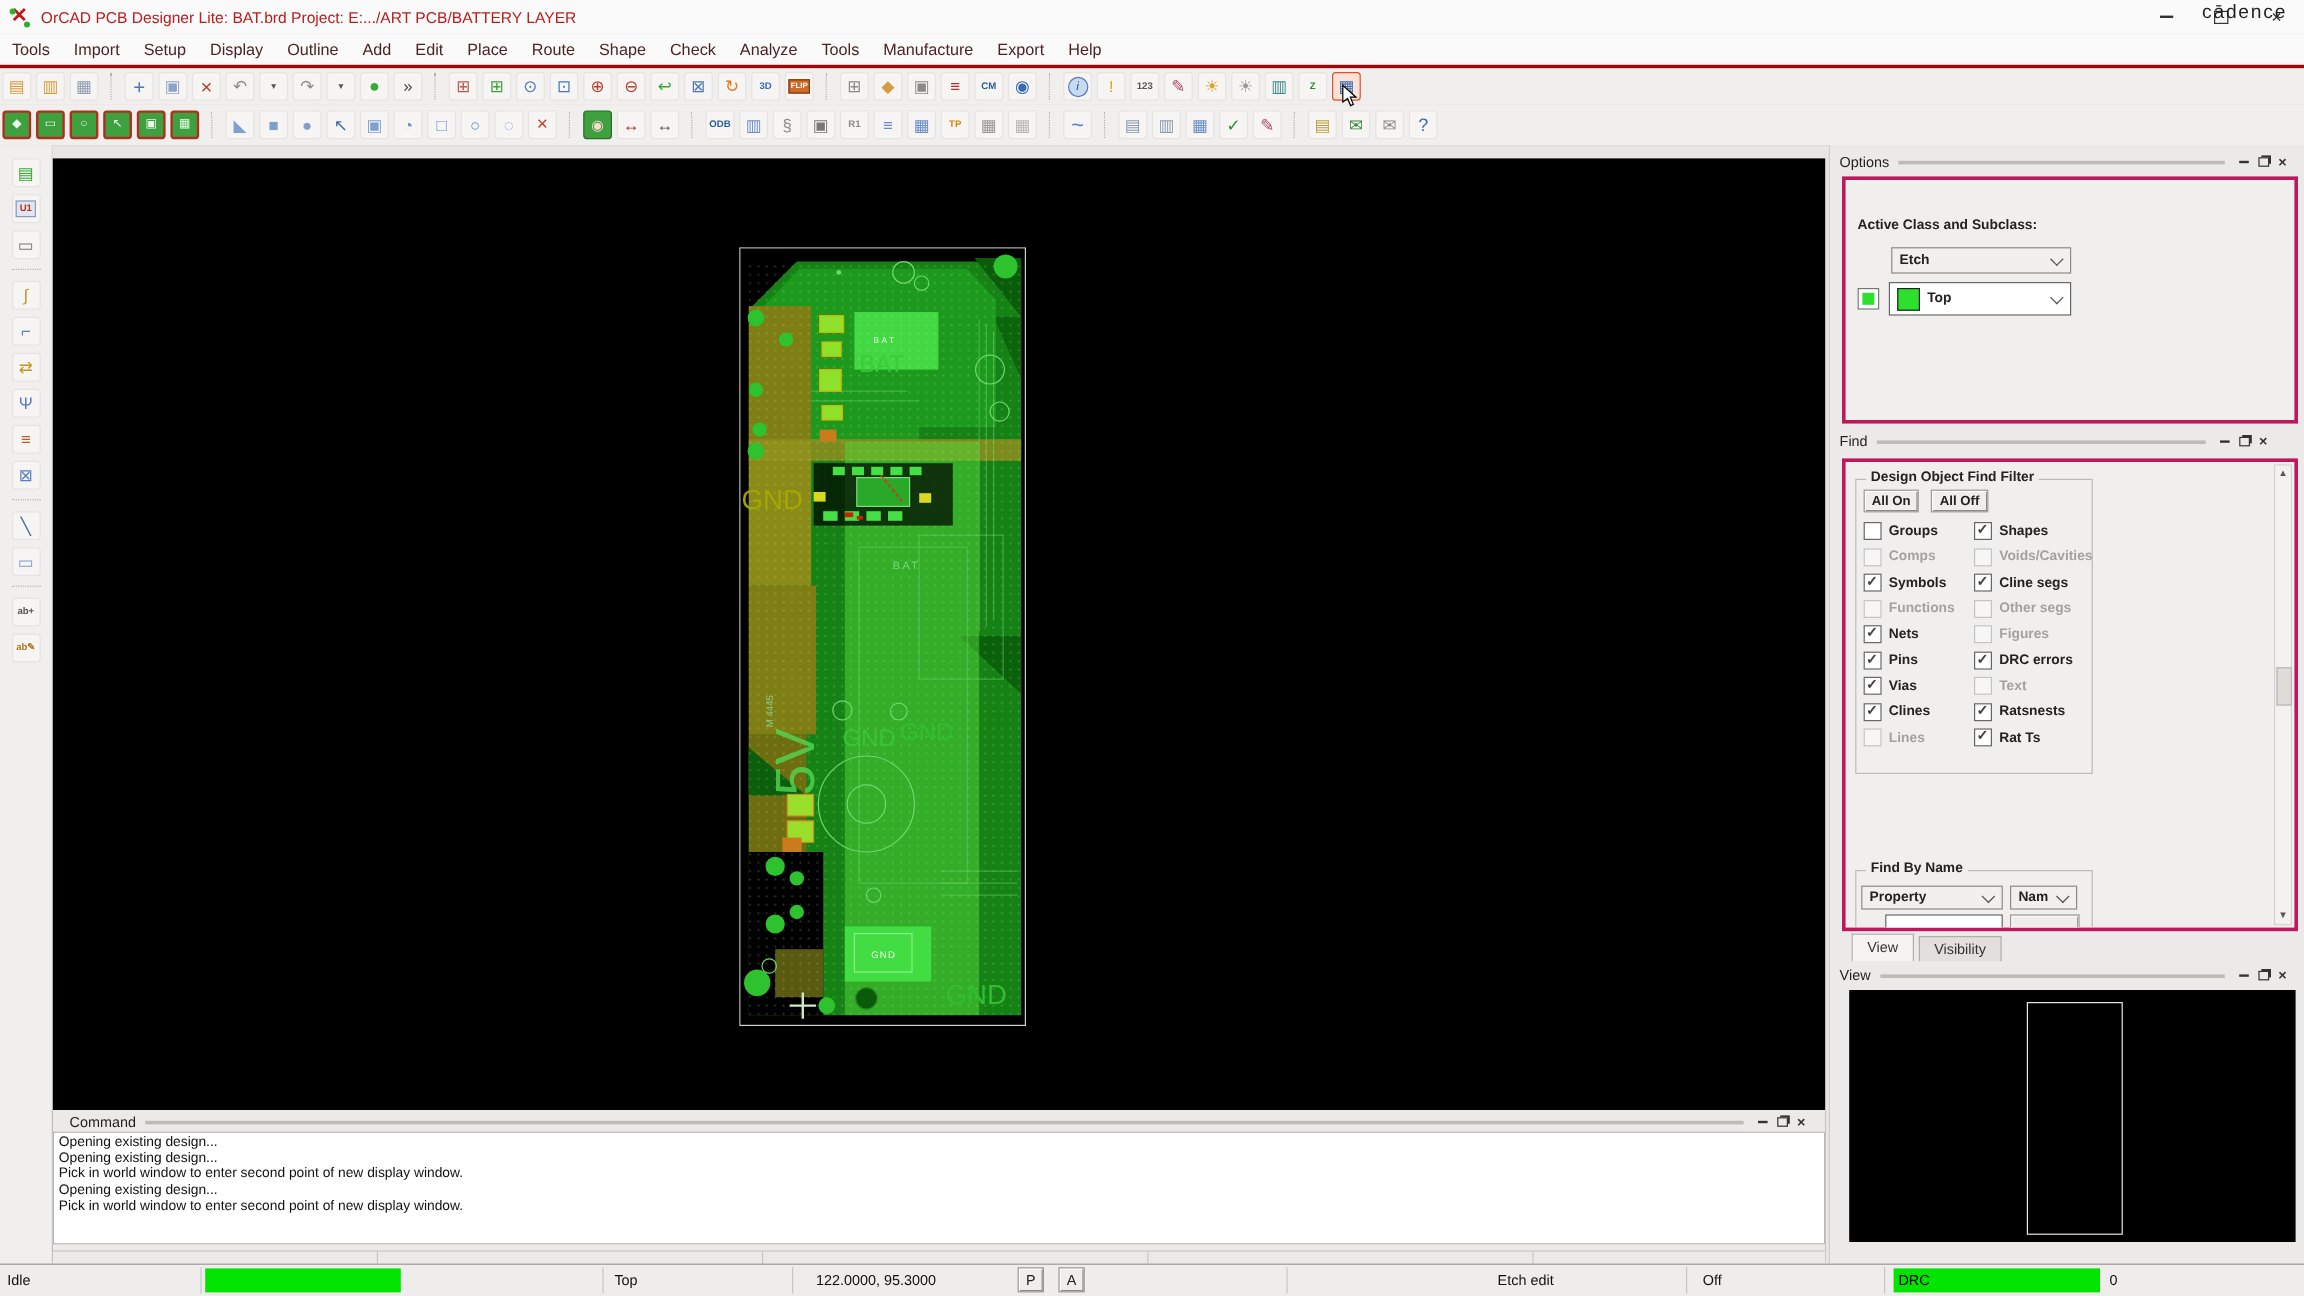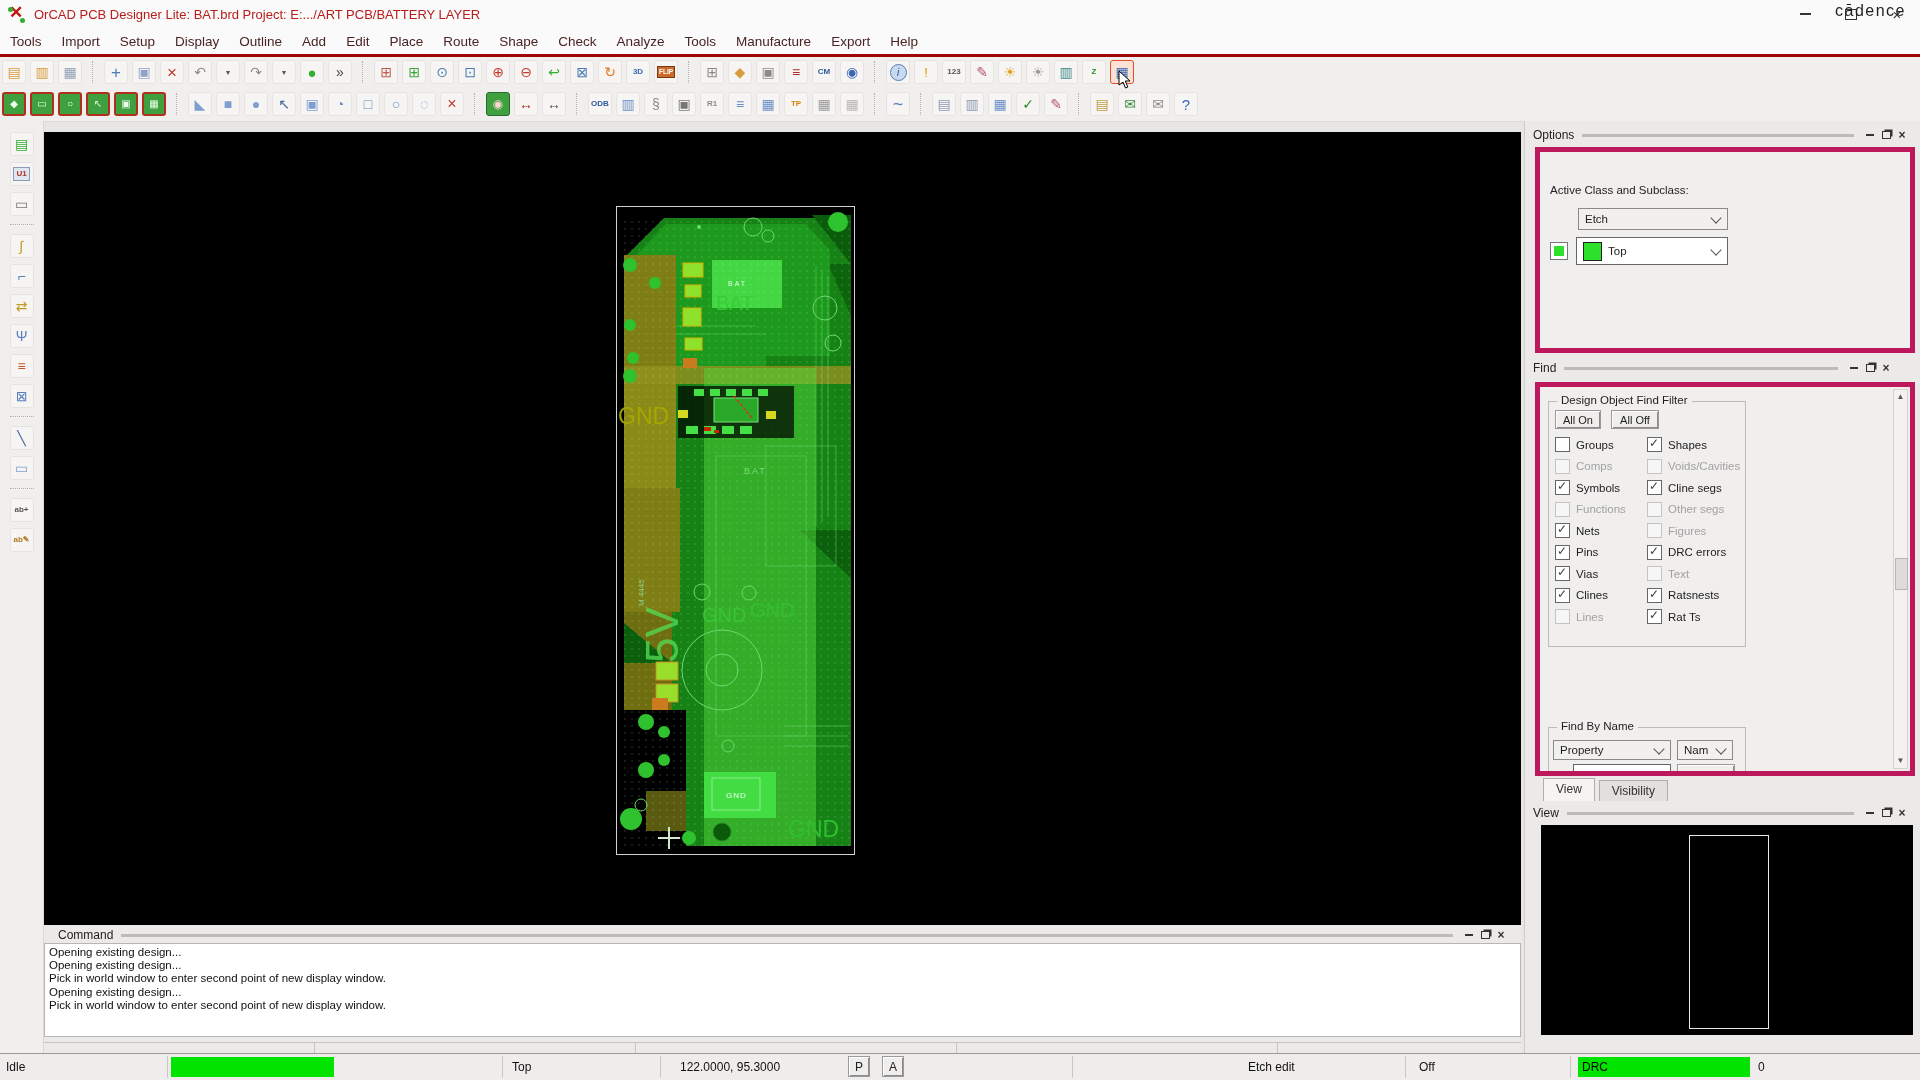--- a/index.html
+++ b/index.html
@@ -47,21 +47,21 @@
   
   .dock{position:absolute;left:1524px;top:121px;width:396px;height:932px;background:#eceae8;border-left:1px solid #cfccc9;box-sizing:border-box;}
   .phead{display:flex;align-items:center;height:16px;}
   .phead .pt{font-size:12px;color:#222;margin-right:8px;white-space:nowrap;}
   .phead .pline{flex:1;height:3px;background:#bdbbb8;}
   .pbtns{display:flex;margin-left:8px;margin-right:6px;}
   .pb{width:16px;height:14px;display:flex;align-items:center;justify-content:center;color:#333;}
   .pb .mline{width:8px;height:2px;background:#333;}
   .pb .rbox{width:7px;height:6px;border:1px solid #333;box-shadow:2px -2px 0 -0.5px #333;}
   .pb.close{font-size:12px;font-weight:bold;}
-  .pcontent{position:absolute;background:#f1efee;border:5px solid #be185d;box-sizing:border-box;overflow:hidden;}
+  .pcontent{position:absolute;background:#f1efee;border:3px solid #be185d;box-sizing:border-box;overflow:hidden;font-weight:bold;}
   .lbl{position:absolute;font-size:11.5px;color:#222;}
   .dd{position:absolute;background:#f2f0ee;border:1px solid #8a8a8a;box-sizing:border-box;display:flex;align-items:center;font-size:11.5px;}
   .dd .val{flex:1;padding-left:6px;white-space:nowrap;overflow:hidden;}
   .chev{width:7px;height:7px;border-right:1.5px solid #555;border-bottom:1.5px solid #555;transform:rotate(45deg);margin:0 7px 3px 2px;flex:0 0 auto;}
   .swatch-out{position:absolute;width:16px;height:16px;background:#fff;border:1px solid #777;display:flex;align-items:center;justify-content:center;}
   .swatch-in{width:10px;height:10px;background:#2ce02c;}
   .combo{position:absolute;background:#fff;border:1px solid #666;box-sizing:border-box;display:flex;align-items:center;font-size:11.5px;}
   .combo .csw{width:17px;height:17px;background:#2ce02c;border:1px solid #222;margin:0 6px;}
   .combo .val{flex:1;}
   .groupbox{position:absolute;border:1px solid #bcbab8;}

